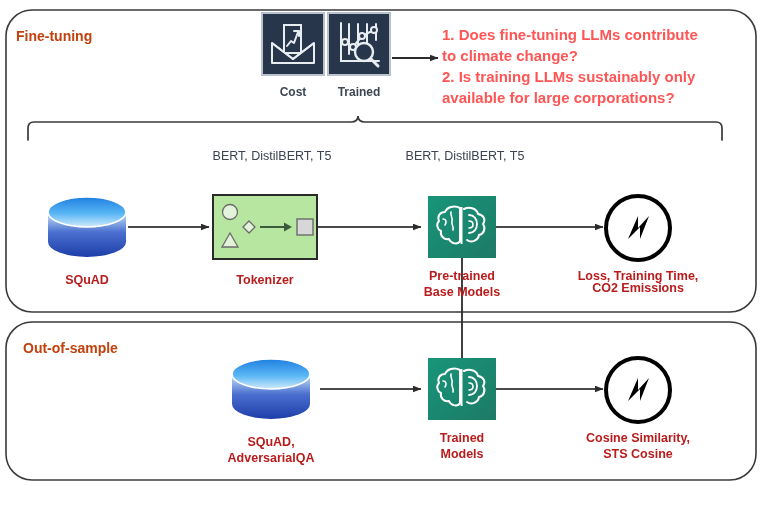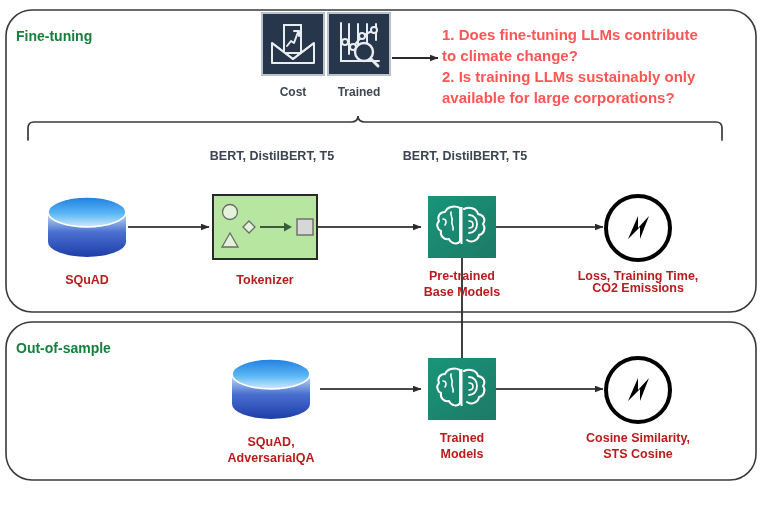--- a/index.html
+++ b/index.html
@@ -36,35 +36,35 @@
     line-height: 16px;
     white-space: pre;
   }
   .txt.center {
     text-align: center;
     transform: translateX(-50%);
   }
   .panel-label {
     font-size: 14px;
     font-weight: bold;
-    color: #15803d;
+    color: #c2410c;
   }
   .model-caption {
     font-size: 12.5px;
     font-weight: bold;
     color: #b91c1c;
   }
   .small-caption {
     font-size: 12px;
     font-weight: bold;
     color: #3d4752;
   }
   .brace-label {
     font-size: 12.5px;
-    font-weight: bold;
+    font-weight: normal;
     color: #3b4450;
   }
   .questions {
     position: absolute;
     color: #ff5555;
     font-family: "Liberation Sans", sans-serif;
     font-size: 15px;
     font-weight: bold;
     line-height: 21px;
     white-space: pre-line;
@@ -139,21 +139,21 @@
     <line x1="492" y1="227" x2="603" y2="227" stroke="#4a4a4a" stroke-width="1.8" marker-end="url(#arrowhead)"></line>
 
     <line x1="462" y1="252" x2="462" y2="368" stroke="#2b2b2b" stroke-width="1.8" marker-end="url(#arrowhead)"></line>
 
     <line x1="320" y1="389" x2="421" y2="389" stroke="#4a4a4a" stroke-width="1.8" marker-end="url(#arrowhead)"></line>
     <line x1="492" y1="389" x2="603" y2="389" stroke="#4a4a4a" stroke-width="1.8" marker-end="url(#arrowhead)"></line>
   </svg>
 
   <div class="txt panel-label" style="left:16px; top:28px;">Fine-tuning</div>
 
-  <div class="txt panel-label" style="left:16px; top:340px;">Out-of-sample</div>
+  <div class="txt panel-label" style="left:23px; top:340px;">Out-of-sample</div>
 
   <div class="tile" style="left:261px; top:12px; width:64px; height:64px;">
     <svg width="60" height="60" viewBox="0 0 60 60">
 
       <path d="M21,11 L38,11 L38,39 L21,39 Z" fill="none" stroke="#e8edf2" stroke-width="2"></path>
 
       <polyline points="24,32 28,27 31,29 35,18" fill="none" stroke="#e8edf2" stroke-width="2" stroke-linejoin="round" stroke-linecap="round"></polyline>
       <polyline points="31,17 36,17 36,22" fill="none" stroke="#e8edf2" stroke-width="2" stroke-linejoin="round" stroke-linecap="round"></polyline>
 
       <path d="M9,29 L30,45 L51,29 L51,49 L9,49 Z" fill="#27364b" stroke="#e8edf2" stroke-width="2" stroke-linejoin="round"></path>

